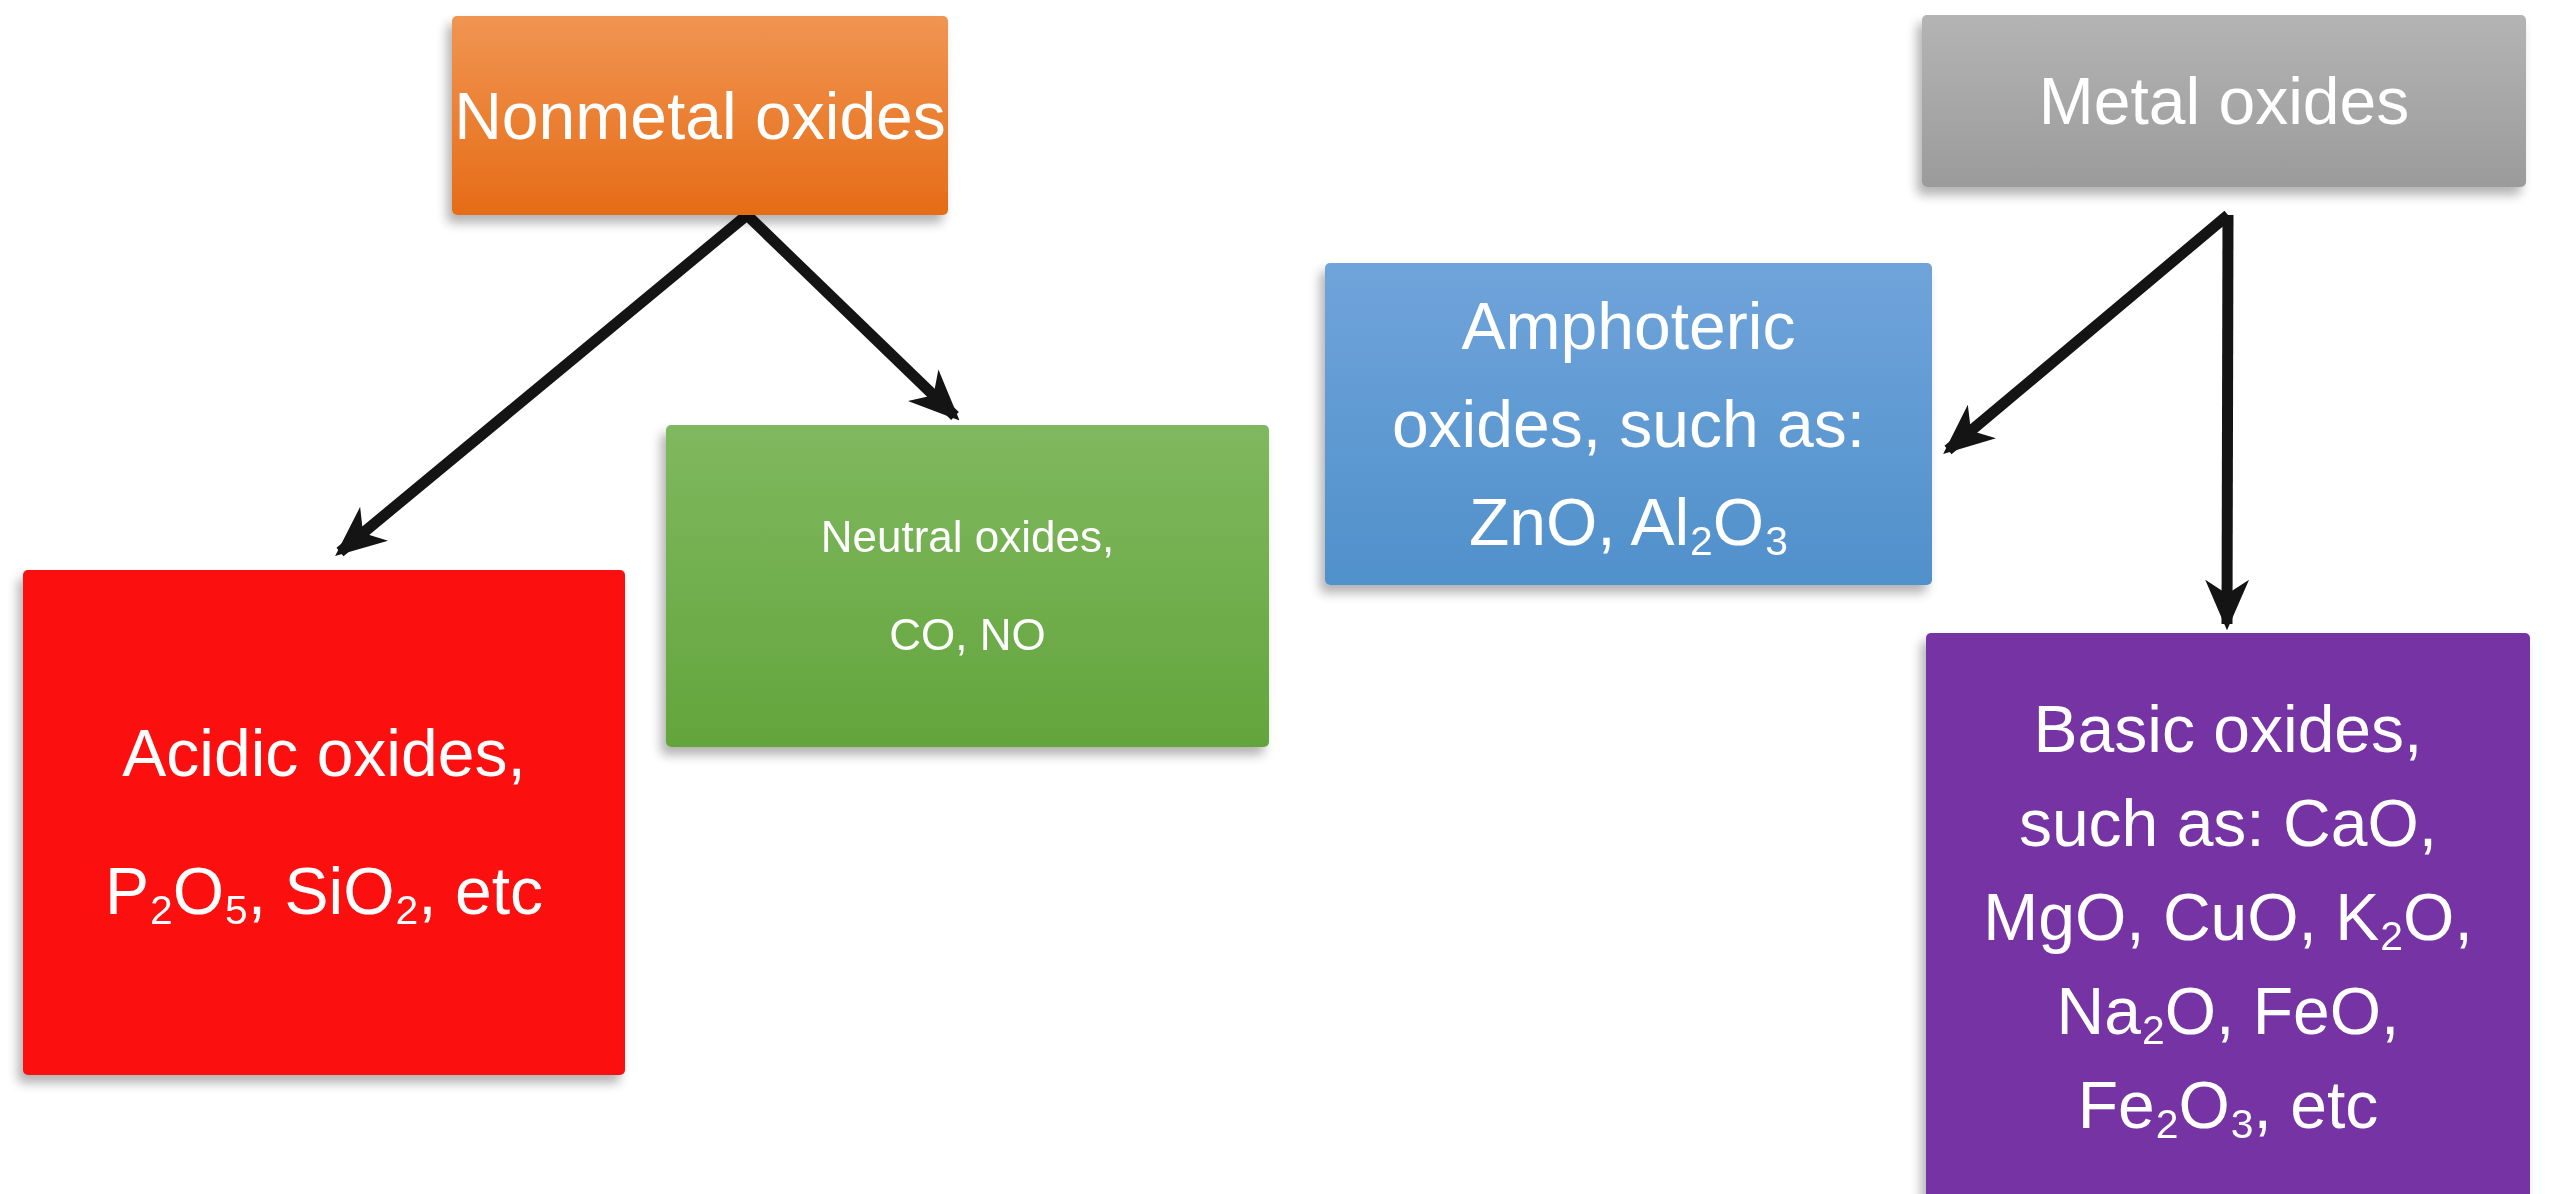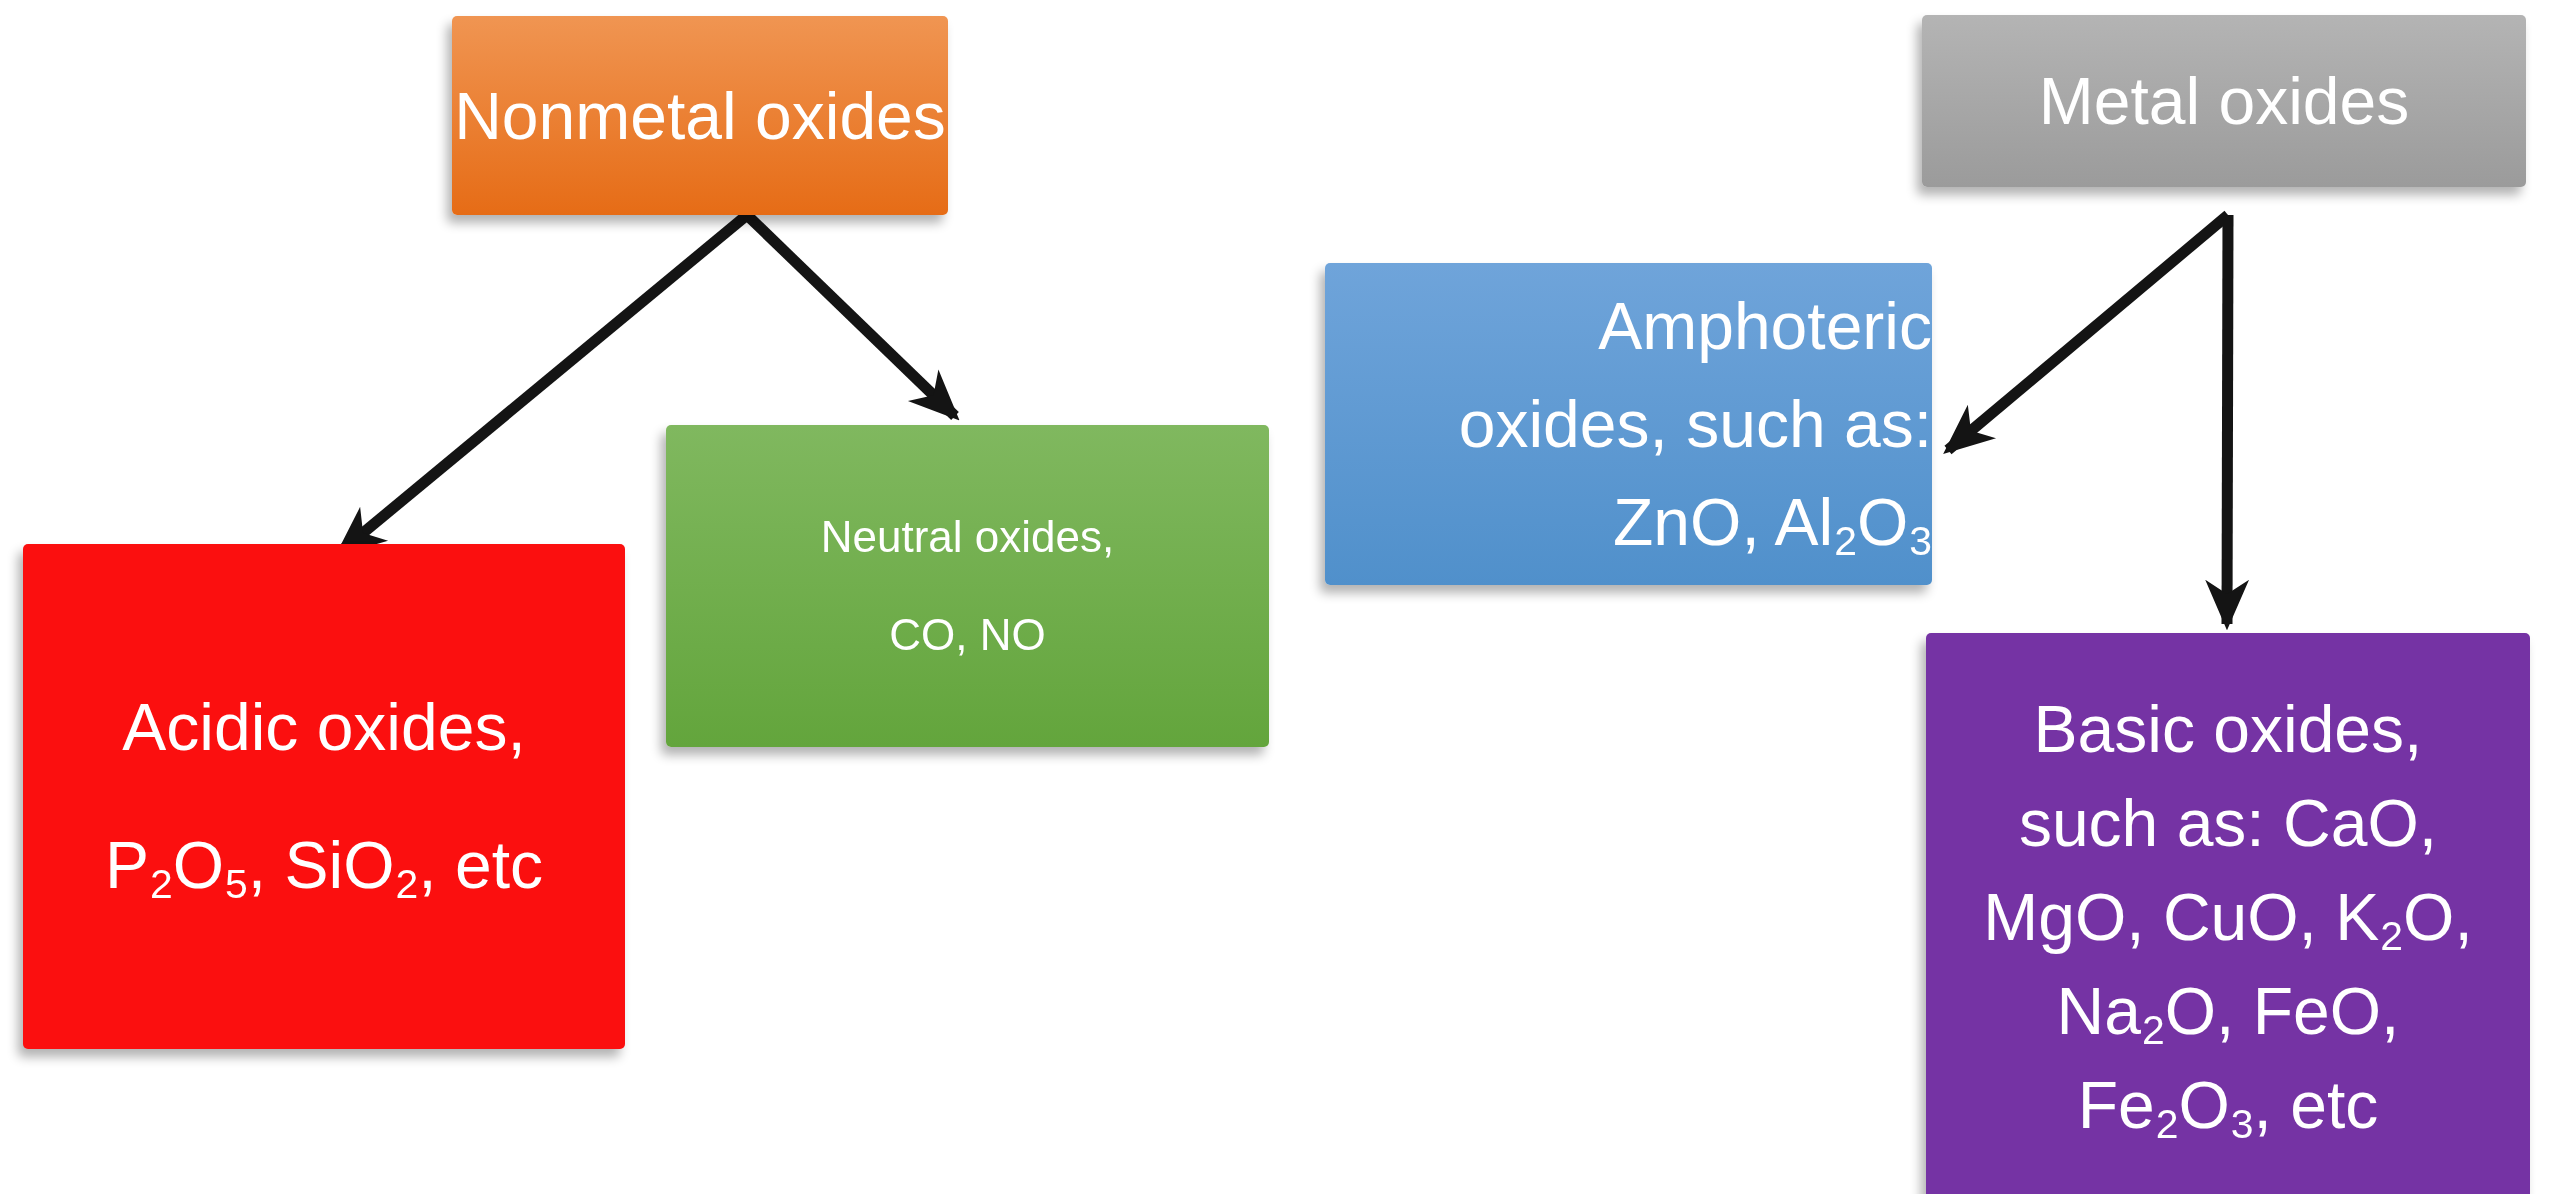--- a/index.html
+++ b/index.html
@@ -14,21 +14,21 @@
     position:absolute;
     display:flex;flex-direction:column;
     align-items:center;justify-content:center;
     color:#ffffff;text-align:center;
     border-radius:5px;
     box-shadow:-5px 8px 11px rgba(0,0,0,0.30);
   }
   .node .tline{white-space:nowrap;}
   #node-nonmetal   {left:452px; top:16px;  width:496px;height:199px;font-size:66px;}
   #node-metal      {left:1922px;top:15px;  width:604px;height:172px;font-size:66px;}
-  #node-acidic     {left:23px;  top:544px; width:602px;height:505px;font-size:66px;line-height:95px;gap:43px;}
+  #node-acidic     {left:23px;  top:570px; width:602px;height:505px;font-size:66px;line-height:95px;gap:43px;}
   #node-neutral    {left:666px; top:425px; width:603px;height:322px;font-size:44px;line-height:98px;}
   #node-amphoteric {left:1325px;top:263px; width:607px;height:322px;font-size:66px;line-height:98px;box-sizing:border-box;}
   #node-basic      {left:1926px;top:633px; width:604px;height:568px;font-size:66px;line-height:94px;}
   sub{
     font-size:62%;
     line-height:0;
     position:relative;top:0.24em;
     vertical-align:baseline;
     margin-left:1px;
   }
@@ -62,21 +62,21 @@
   <div class="node" id="node-acidic" style="background: rgb(251, 15, 15);">
       <div class="tline">Acidic oxides,</div>
       <div class="tline">P<sub>2</sub>O<sub>5</sub>, SiO<sub>2</sub>, etc</div>
     </div>
 
   <div class="node" id="node-neutral" style="background: linear-gradient(rgb(128, 184, 95) 0%, rgb(99, 165, 60) 100%);">
       <div class="tline">Neutral oxides,</div>
       <div class="tline">CO, NO</div>
     </div>
 
-  <div class="node" id="node-amphoteric" style="background: linear-gradient(rgb(111, 164, 218) 0%, rgb(80, 144, 203) 100%); align-items: flex-end;">
+  <div class="node" id="node-amphoteric" style="background: linear-gradient(rgb(111, 164, 218) 0%, rgb(80, 144, 203) 100%);">
       <div class="tline">Amphoteric</div>
       <div class="tline">oxides, such as:</div>
       <div class="tline">ZnO, Al<sub>2</sub>O<sub>3</sub></div>
     </div>
 
   <div class="node" id="node-basic" style="background: rgb(117, 51, 164);">
       <div class="tline">Basic oxides,</div>
       <div class="tline">such as: CaO,</div>
       <div class="tline">MgO, CuO, K<sub>2</sub>O,</div>
       <div class="tline">Na<sub>2</sub>O, FeO,</div>

